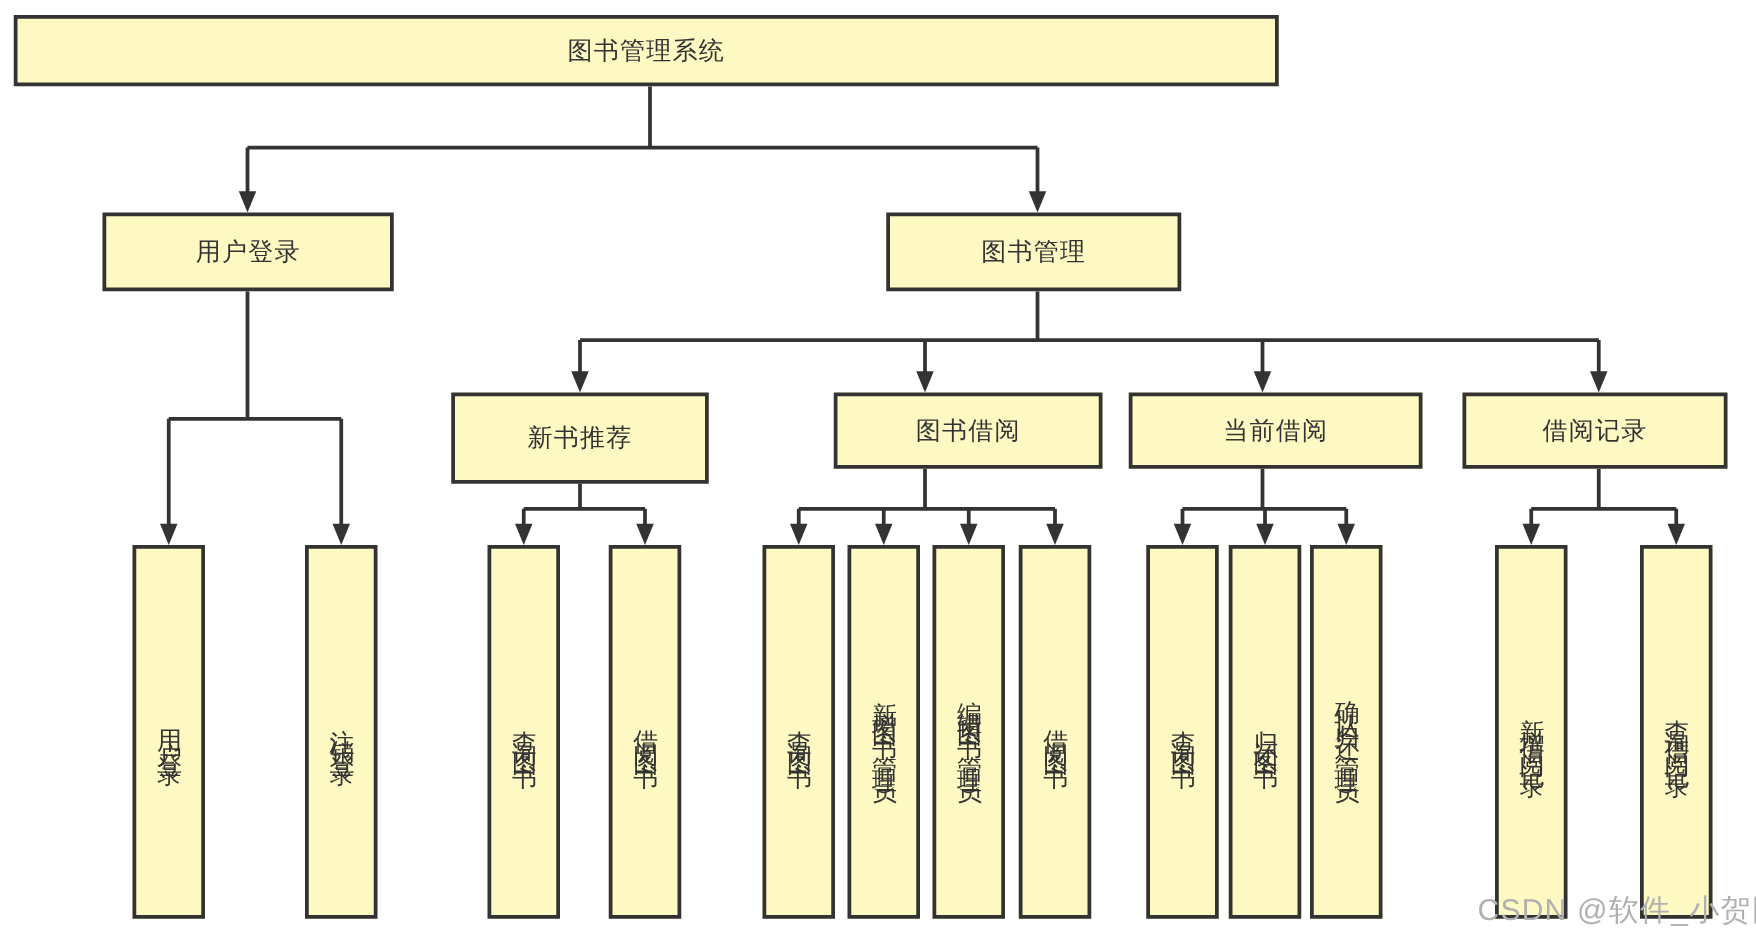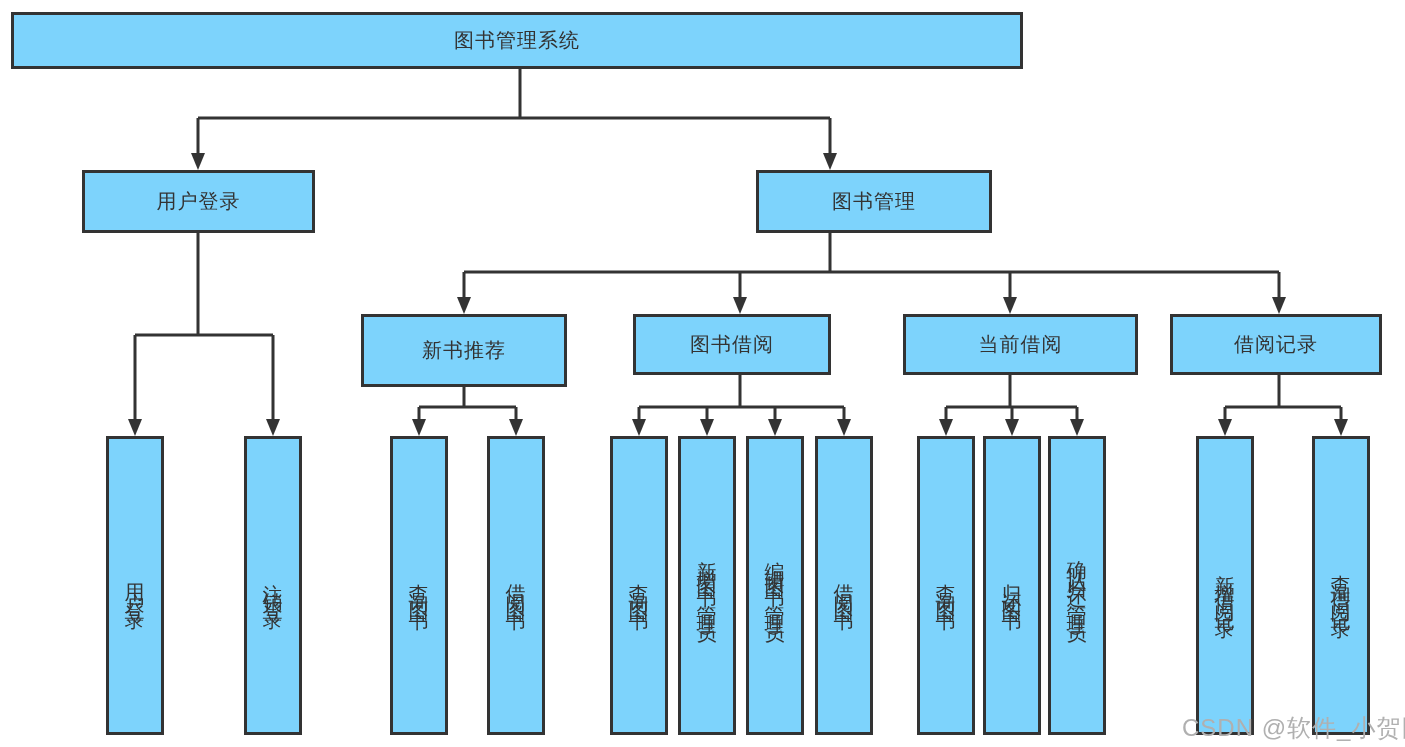--- a/index.html
+++ b/index.html
@@ -15,21 +15,21 @@
     overflow: hidden;
     background: #ffffff;
   }
   .connectors {
     position: absolute; left: 0; top: 0;
     pointer-events: none;
   }
   .box {
     position: absolute;
     border: 3px solid #333333;
-    background: #7dd3fc;
+    background: #fef9c3;
     display: flex;
     align-items: center;
     justify-content: center;
     color: #333333;
   }
   .lbl {
     font-size: 20px;
     letter-spacing: 1px;
     white-space: nowrap;
     color: #333333;
@@ -96,28 +96,28 @@
     </g>
   </svg>
 
   <div class="box" style="left:11px; top:12px; width:1012px; height:57px">
     <span class="lbl">图书管理系统</span>
   </div>
 
   <div class="box" style="left:82px; top:170px; width:233px; height:63px">
     <span class="lbl">用户登录</span>
   </div>
-  <div class="box" style="left:756px; top:170px; width:236px; height:63px">
+  <div class="box" style="left:709px; top:170px; width:236px; height:63px">
     <span class="lbl">图书管理</span>
   </div>
 
   <div class="box" style="left:361px; top:314px; width:206px; height:73px">
     <span class="lbl">新书推荐</span>
   </div>
-  <div class="box" style="left:633px; top:314px; width:198px; height:61px">
+  <div class="box" style="left:667px; top:314px; width:215px; height:61px">
     <span class="lbl">图书借阅</span>
   </div>
   <div class="box" style="left:903px; top:314px; width:235px; height:61px">
     <span class="lbl">当前借阅</span>
   </div>
   <div class="box" style="left:1170px; top:314px; width:212px; height:61px">
     <span class="lbl">借阅记录</span>
   </div>
 
   <div class="box vert" style="left:106px; top:436px; width:58px; height:299px">

